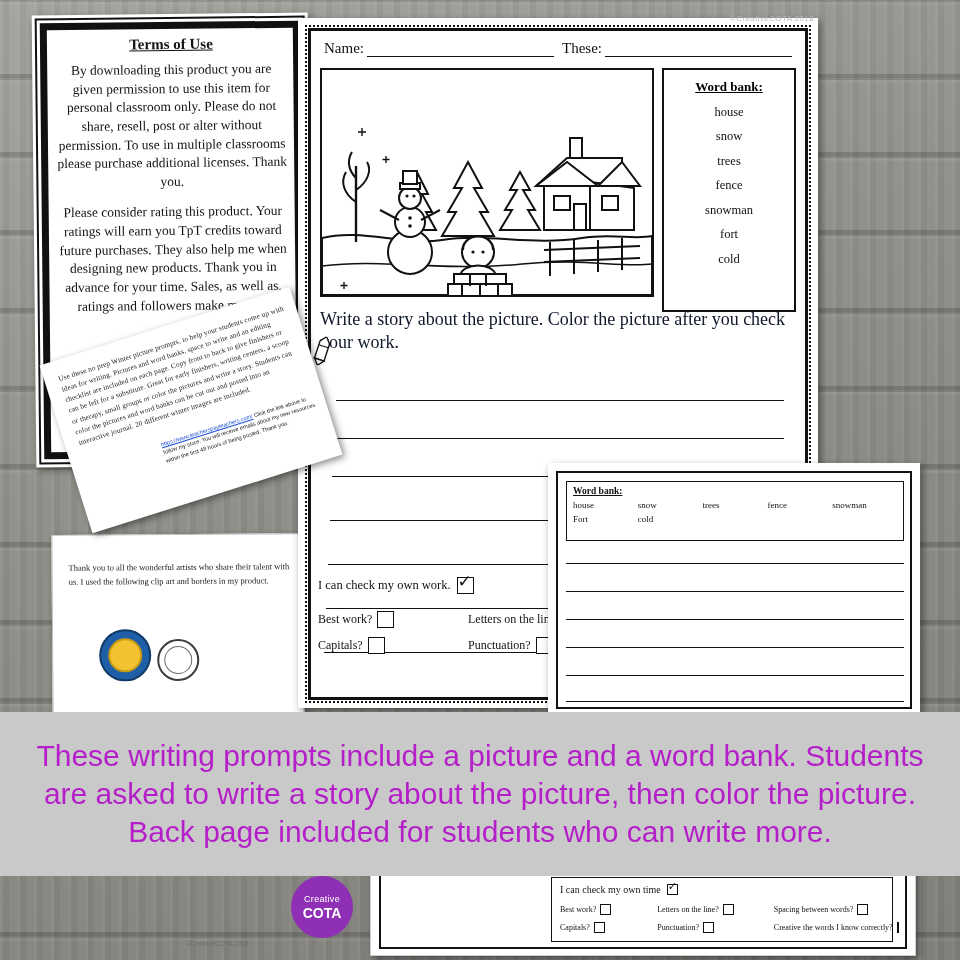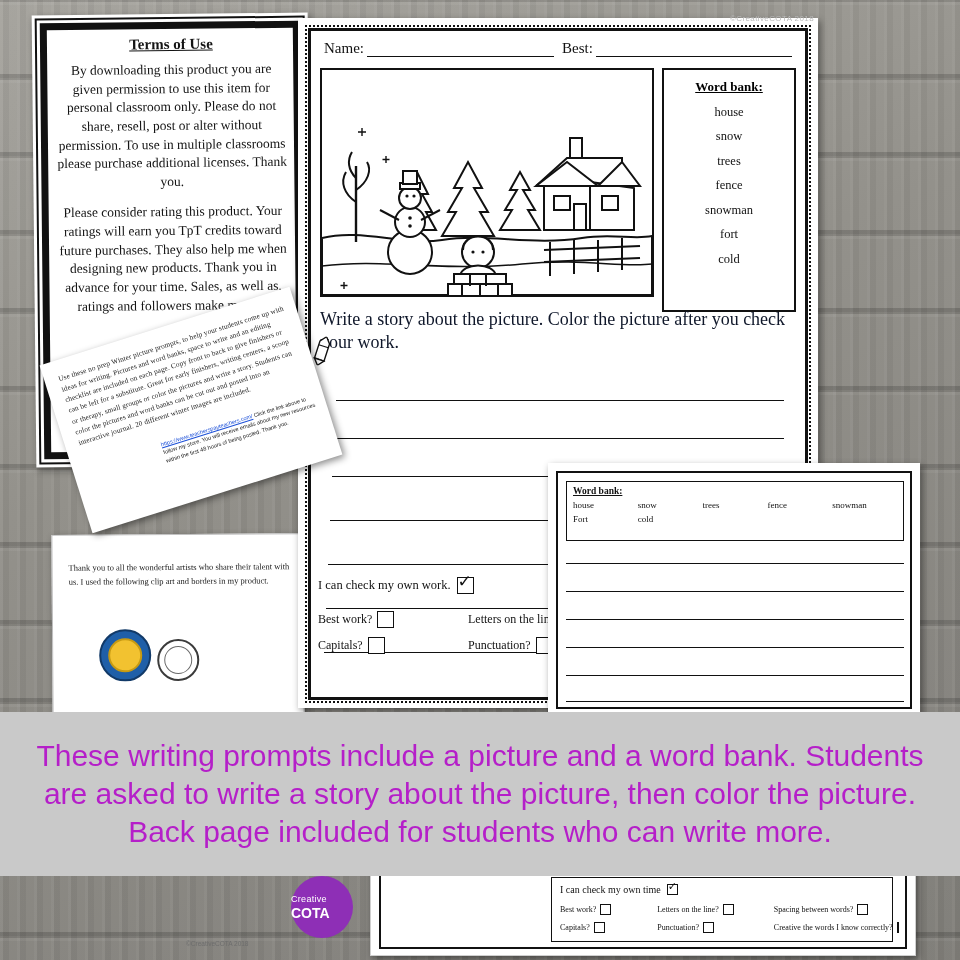--- a/index.html
+++ b/index.html
@@ -437,21 +437,21 @@
   }
   #logo-circle {
     width: 62px;
     height: 62px;
     margin: 0 auto;
     border-radius: 50%;
     background: #8e2fb6;
     color: #fff;
     display: flex;
     flex-direction: column;
-    align-items: flex-start;
+    align-items: center;
     justify-content: center;
     line-height: 1;
   }
   #logo-top-text {
     font-size: 9px;
     letter-spacing: 0.3px;
   }
   #logo-bottom-text {
     font-size: 14px;
     font-weight: 700;
@@ -534,21 +534,21 @@
 
   <div class="paper" id="worksheet">
     <div class="ws-frame"></div>
 
     <div class="name-row">
       <div class="field">
         <span class="lbl">Name:</span>
         <span class="rule"></span>
       </div>
       <div class="field">
-        <span class="lbl">Best:</span>
+        <span class="lbl">These:</span>
         <span class="rule"></span>
       </div>
     </div>
 
     <div id="picture-box">
       <svg viewBox="0 0 330 225" width="330" height="225">
         <rect x="0" y="0" width="330" height="225" fill="#ffffff"></rect>
 
         <path d="M0 168 C 40 158, 80 176, 120 170 C 165 163, 210 176, 260 168 C 290 163, 312 170, 330 166 L330 225 L0 225 Z" fill="#fff" stroke="#111" stroke-width="2"></path>
         <path d="M0 196 C 60 188, 120 202, 200 194 C 260 188, 300 198, 330 194" fill="none" stroke="#111" stroke-width="1.6"></path>

